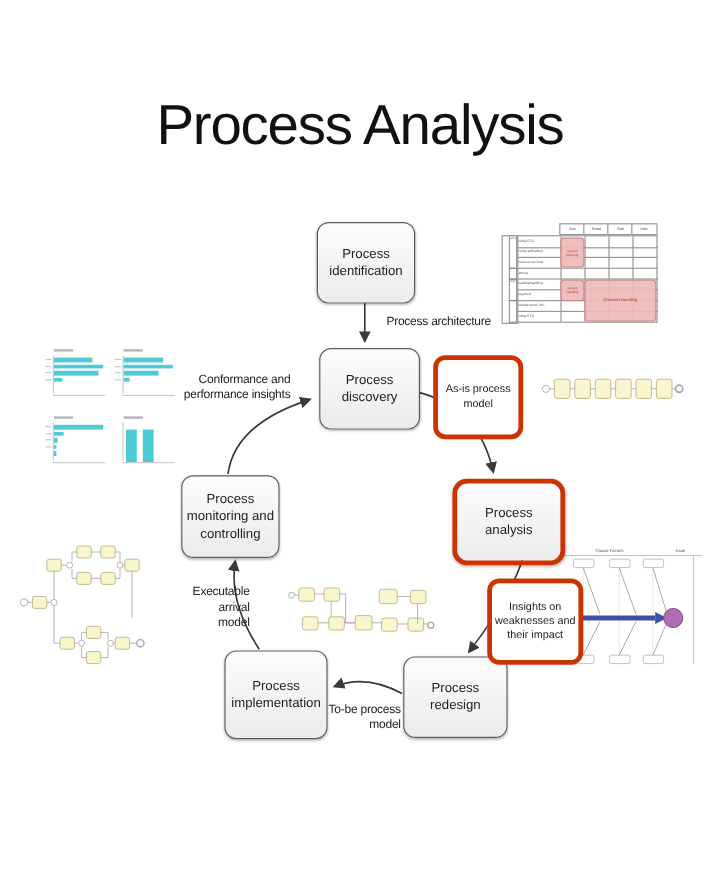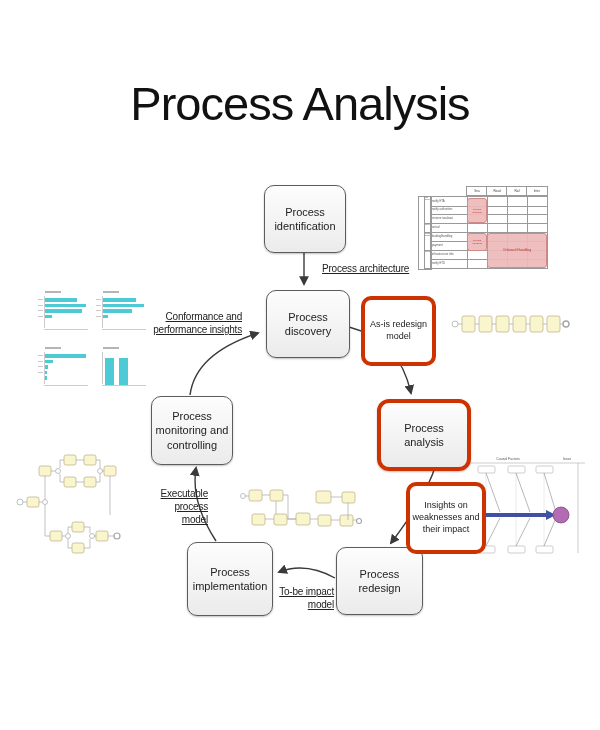--- a/index.html
+++ b/index.html
@@ -21,21 +21,21 @@
   }
   .stage.hl{border:4.5px solid #cc3300;border-radius:12px;}
   .artifact{
     position:absolute;display:flex;align-items:center;justify-content:center;
     text-align:center;font-size:9px;line-height:1.3;color:#222;
     background:#fff;border:4.5px solid #cc3300;border-radius:10px;
     white-space:pre-line;z-index:2;
   }
   .edge-label{
     position:absolute;font-size:10px;color:#222;line-height:1.3;
-    white-space:pre-line;z-index:2;letter-spacing:-.2px;text-decoration:underline;
+    white-space:pre-line;z-index:2;letter-spacing:-.2px;
   }
   .center{text-align:right;}
   svg.layer{position:absolute;left:0;top:0;z-index:1;}
   
   .mtable{position:absolute;left:418px;top:186px;width:128px;height:82px;z-index:0;}
   .mth{position:absolute;top:0;height:8px;width:20px;border:0.5px solid #999;
        font-size:3px;color:#444;text-align:center;line-height:8px;background:#fff;}
   .mband{position:absolute;left:0;top:10px;width:12px;height:72px;border:0.5px solid #999;}
   .mgroup{position:absolute;left:6px;width:6px;border-left:0.5px solid #999;border-bottom:0.5px solid #999;
           font-size:2.3px;color:#555;overflow:hidden;}
@@ -291,26 +291,26 @@
 <div class="stage hl" style="left:377px;top:399px;width:86px;height:64px">Process
 analysis</div>
 <div class="stage" style="left:336px;top:547px;width:85px;height:66px">Process
 redesign</div>
 <div class="stage" style="left:187px;top:542px;width:84px;height:72px">Process
 implementation</div>
 <div class="stage" style="left:151px;top:396px;width:80px;height:67px">Process
 monitoring and
 controlling</div>
 
-<div class="artifact" style="left:361px;top:296px;width:67px;height:62px">As-is redesign
+<div class="artifact" style="left:361px;top:296px;width:67px;height:62px">As-is process
 model</div>
 <div class="artifact" style="left:406px;top:482px;width:72px;height:64px">Insights on
 weaknesses and
 their impact</div>
 
 <div class="edge-label" style="left:322px;top:262px;white-space:nowrap">Process architecture</div>
 <div class="edge-label center" style="left:150px;top:310px;width:92px">Conformance and
 performance insights</div>
 <div class="edge-label center" style="left:148px;top:487px;width:60px">Executable
-process
+arrival
 model</div>
-<div class="edge-label center" style="left:272px;top:585px;width:62px">To-be impact
+<div class="edge-label center" style="left:272px;top:585px;width:62px">To-be process
 model</div>
 
 </body></html>

